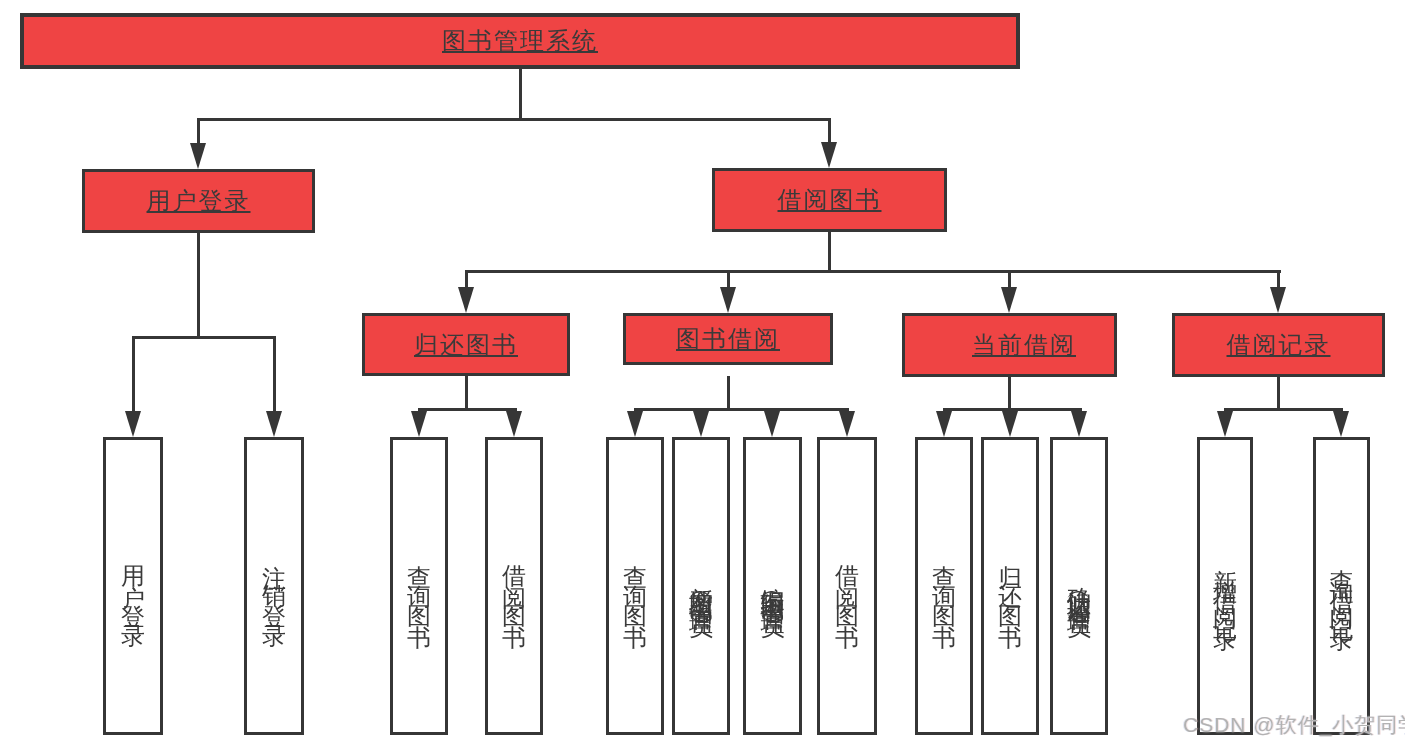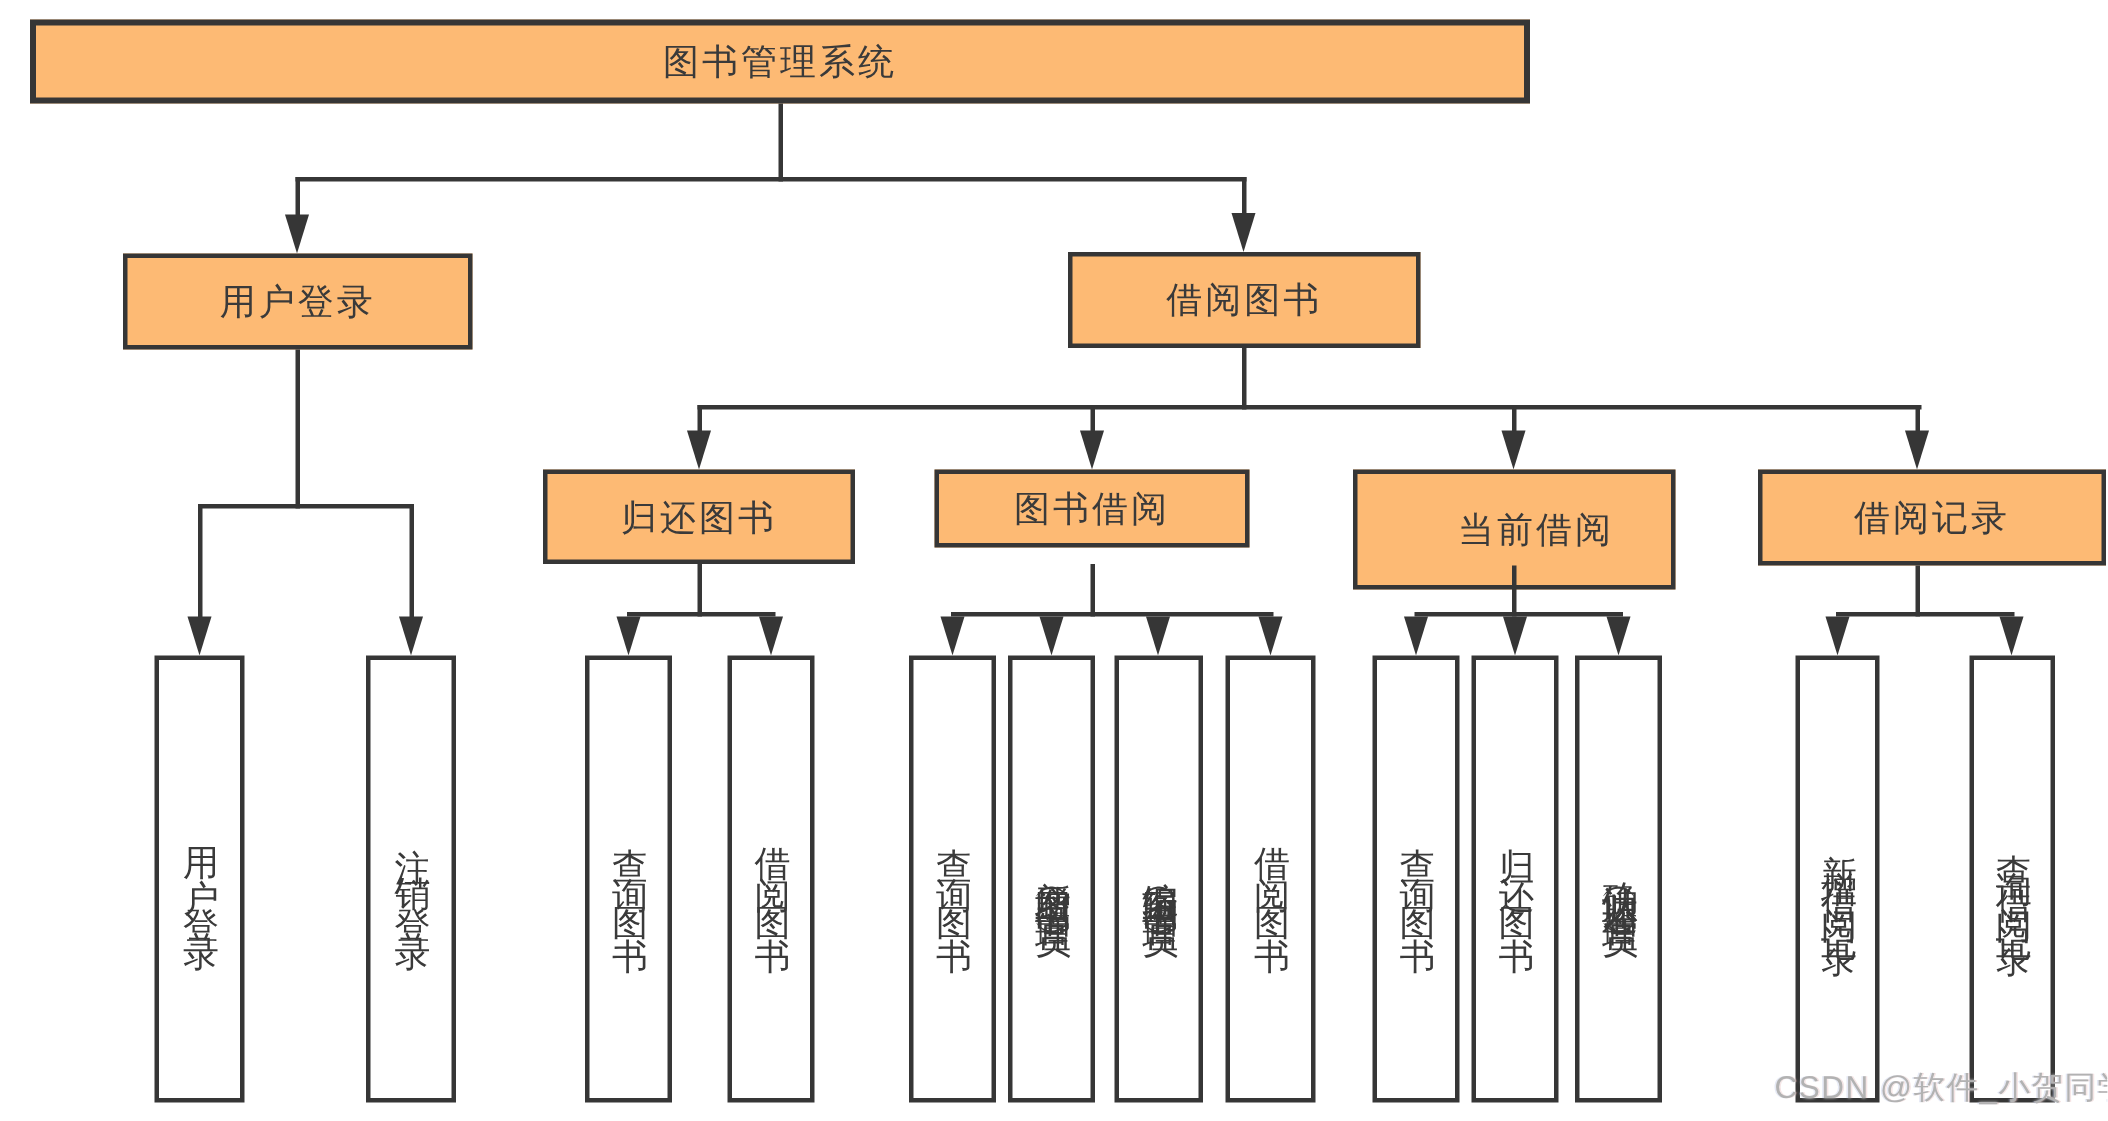--- a/index.html
+++ b/index.html
@@ -7,26 +7,27 @@
     position:relative;
     width:1405px;height:747px;
     background:#ffffff;
     font-family:"Liberation Sans","DejaVu Sans",sans-serif;
     overflow:hidden;
   }
   .box{
     position:absolute;
     box-sizing:border-box;
     border:3px solid #363636;
-    background:#fdba74;
+    background:#ef4444;
     display:flex;align-items:center;justify-content:center;
     color:#3a3a3a;
     font-size:24px;
     letter-spacing:2px;
     text-align:center;
+    text-decoration:underline;
   }
   .root{border-width:4px;}
   .vbox{
     position:absolute;
     box-sizing:border-box;
     border:3px solid #363636;
     background:#ffffff;
     display:flex;align-items:center;justify-content:center;
     color:#3a3a3a;
     top:437px;height:298px;
@@ -100,24 +101,24 @@
   <div class="arrow" style="left:720px;top:287px;"></div>
   <div class="arrow" style="left:1001px;top:287px;"></div>
   <div class="arrow" style="left:1270px;top:287px;"></div>
 
   <div class="box" style="left:362px;top:313px;width:208px;height:63px;">
     <span>归还图书</span>
   </div>
   <div class="box" style="left:623px;top:313px;width:210px;height:52px;">
     <span>图书借阅</span>
   </div>
-  <div class="box" style="left:902px;top:313px;width:215px;height:80px;padding-left:29px;">
+  <div class="box" style="left:902px;top:313px;width:215px;height:64px;padding-left:29px;">
     <span>当前借阅</span>
   </div>
-  <div class="box" style="left:1172px;top:313px;width:232px;height:64px;">
+  <div class="box" style="left:1172px;top:313px;width:213px;height:64px;">
     <span>借阅记录</span>
   </div>
 
   <div class="line" style="left:465px;top:376px;width:3px;height:35px;"></div>
   <div class="line" style="left:418px;top:408px;width:99px;height:3px;"></div>
   <div class="arrow" style="left:411px;top:411px;"></div>
   <div class="arrow" style="left:506px;top:411px;"></div>
 
   <div class="line" style="left:727px;top:376px;width:3px;height:35px;"></div>
   <div class="line" style="left:634px;top:408px;width:215px;height:3px;"></div>

